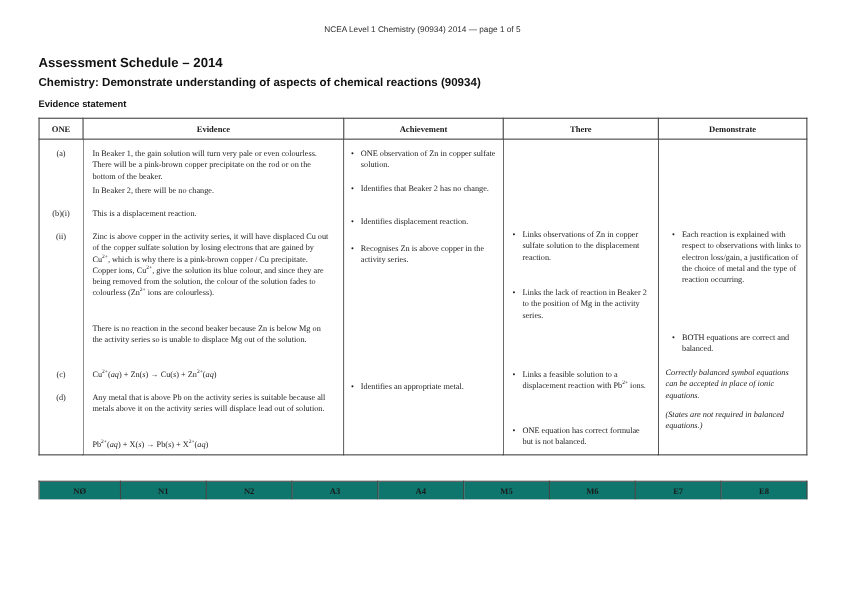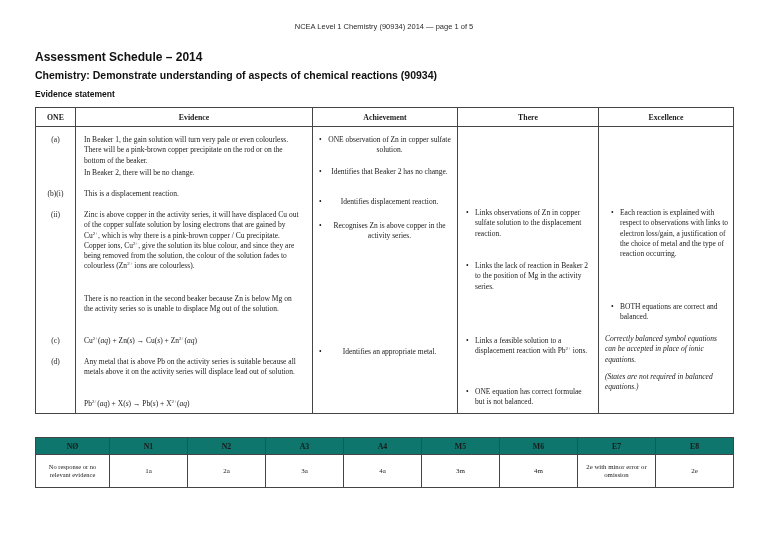--- a/index.html
+++ b/index.html
@@ -1,36 +1,36 @@
 <!DOCTYPE html>
 <html><head>
 <meta charset="utf-8">
 <style>
   html,body{margin:0;padding:0;background:#fff;}
-  .doc{position:relative;width:768px;height:543px;background:#ffffff;overflow:hidden;
+  .doc{position:relative;width:768px;height:454px;background:#ffffff;overflow:hidden;
        font-family:"Liberation Serif","DejaVu Serif",serif;color:#1a1a1a;border-radius:28px;}
   .page-header{position:absolute;top:22px;left:0;width:768px;text-align:center;
        font-family:"Liberation Sans","DejaVu Sans",sans-serif;font-size:7.5px;color:#2b2b2b;}
   .doc-title{position:absolute;left:35px;top:50px;
        font-family:"Liberation Sans","DejaVu Sans",sans-serif;font-weight:bold;font-size:12px;color:#111;}
   .doc-subtitle{position:absolute;left:35px;top:69px;
        font-family:"Liberation Sans","DejaVu Sans",sans-serif;font-weight:bold;font-size:10.5px;color:#111;text-align:center;}
   .section-heading{position:absolute;left:35px;top:89px;
        font-family:"Liberation Sans","DejaVu Sans",sans-serif;font-weight:bold;font-size:8.5px;color:#111;}
 
   table.ev{position:absolute;left:35px;top:107px;width:698px;border-collapse:collapse;table-layout:fixed;}
   table.ev th{border:1px solid #454545;height:18px;font-size:7.8px;font-weight:bold;
        text-align:center;vertical-align:middle;padding:0;background:#fff;}
   table.ev td{border:1px solid #454545;height:286px;position:relative;vertical-align:top;padding:0;background:#fff;}
   .blk{position:absolute;font-size:7.5px;line-height:10.3px;color:#1a1a1a;}
   .lbl{left:0;right:0;text-align:center;}
   .para{left:8px;right:10px;}
   .bli{padding-left:9px;}
   .bli::before{content:"\2022";position:absolute;left:0;top:-0.5px;}
-  .a-bli{left:6px;right:6px;text-align:center;}
+  .a-bli{left:6px;right:6px;}
   .m-bli{left:8px;right:5px;}
   .x-bli{left:12px;right:4px;}
   .x-note{left:6px;right:4px;font-style:italic;}
   sup{font-size:5px;line-height:0;vertical-align:super;}
 
   table.gr{position:absolute;left:35px;top:437px;width:698px;border-collapse:collapse;table-layout:fixed;}
   table.gr th{border:1px solid #454545;height:16px;font-size:7.8px;font-weight:bold;
        text-align:center;vertical-align:middle;padding:0;background:#0f766e;}
   table.gr td{border:1px solid #454545;height:32px;font-size:7px;text-align:center;
        vertical-align:middle;padding:0 5px;background:#fff;line-height:9px;color:#1a1a1a;}
@@ -52,21 +52,21 @@
         <col style="width:145px">
       <col style="width:141px">
         <col style="width:135px">
     </colgroup>
     <tbody>
         <tr>
       <th>ONE</th>
       <th>Evidence</th>
       <th>Achievement</th>
       <th>There</th>
-      <th>Excellence</th>
+      <th>Demonstrate</th>
     </tr>
     <tr>
       <td>
         <div class="blk lbl" style="top:8px">(a)</div>
         <div class="blk lbl" style="top:62px">(b)(i)</div>
         <div class="blk lbl" style="top:83px">(ii)</div>
         <div class="blk lbl" style="top:209px">(c)</div>
         <div class="blk lbl" style="top:230px">(d)</div>
       </td>
       <td>

